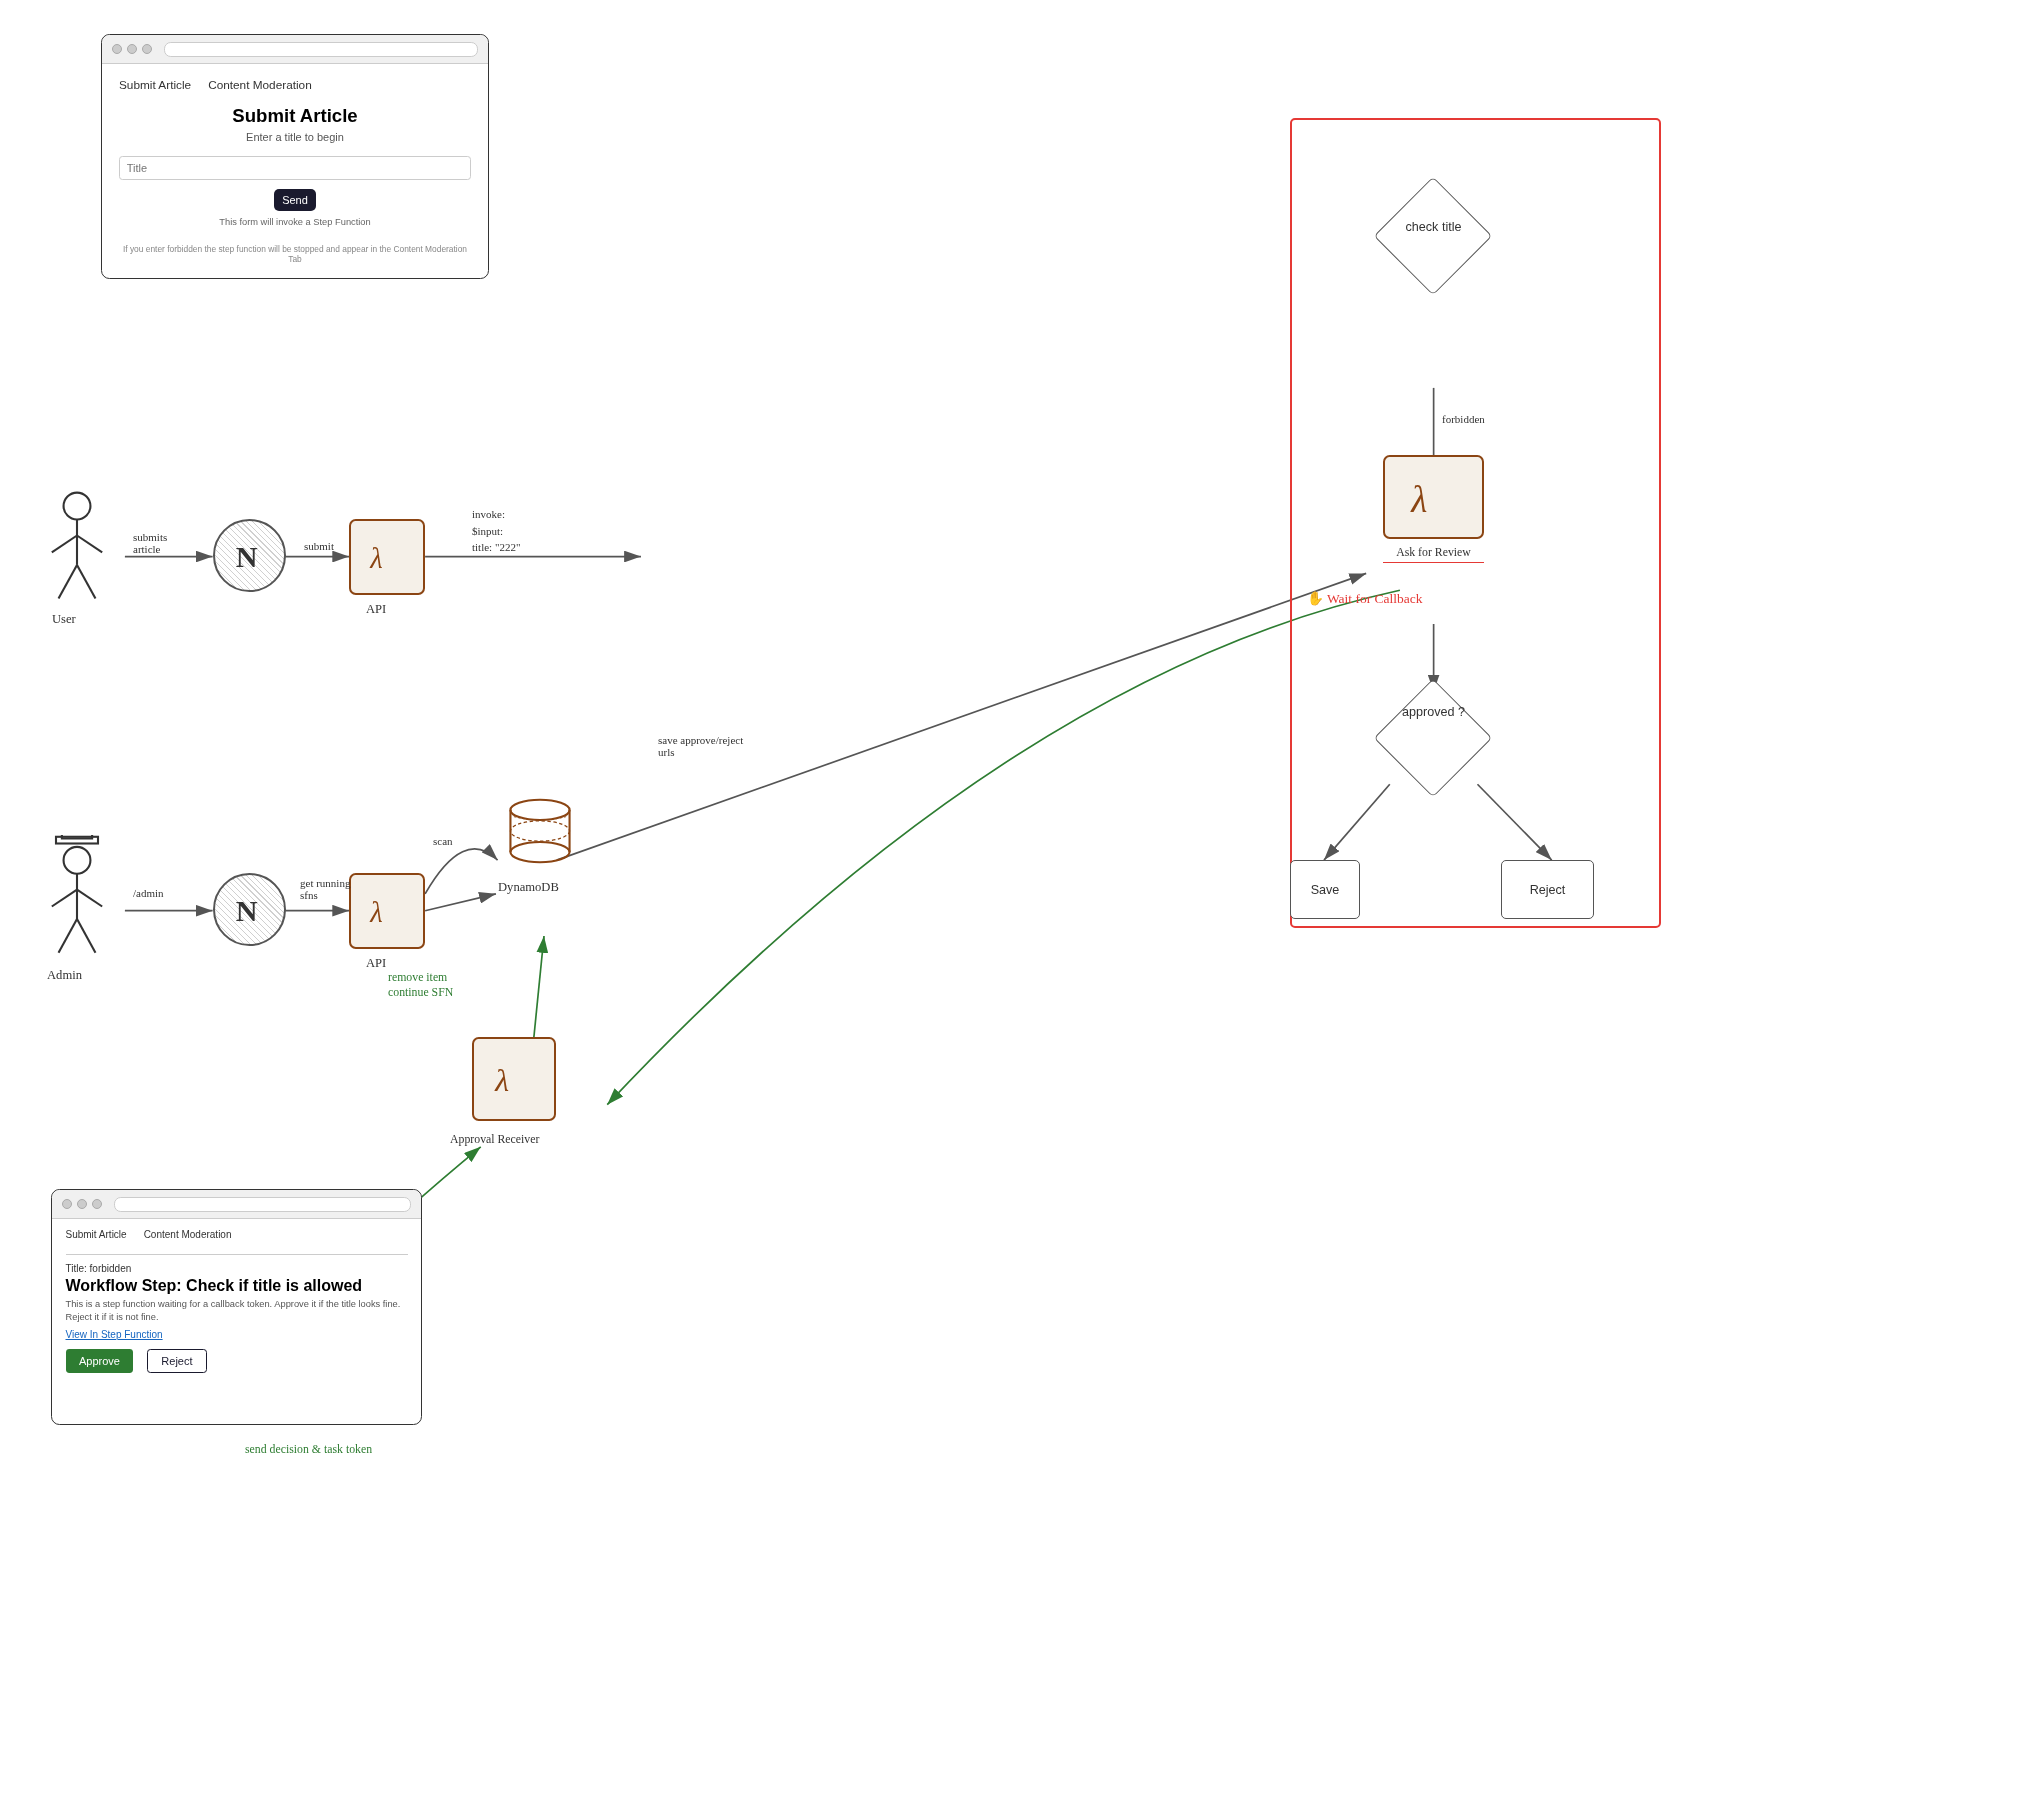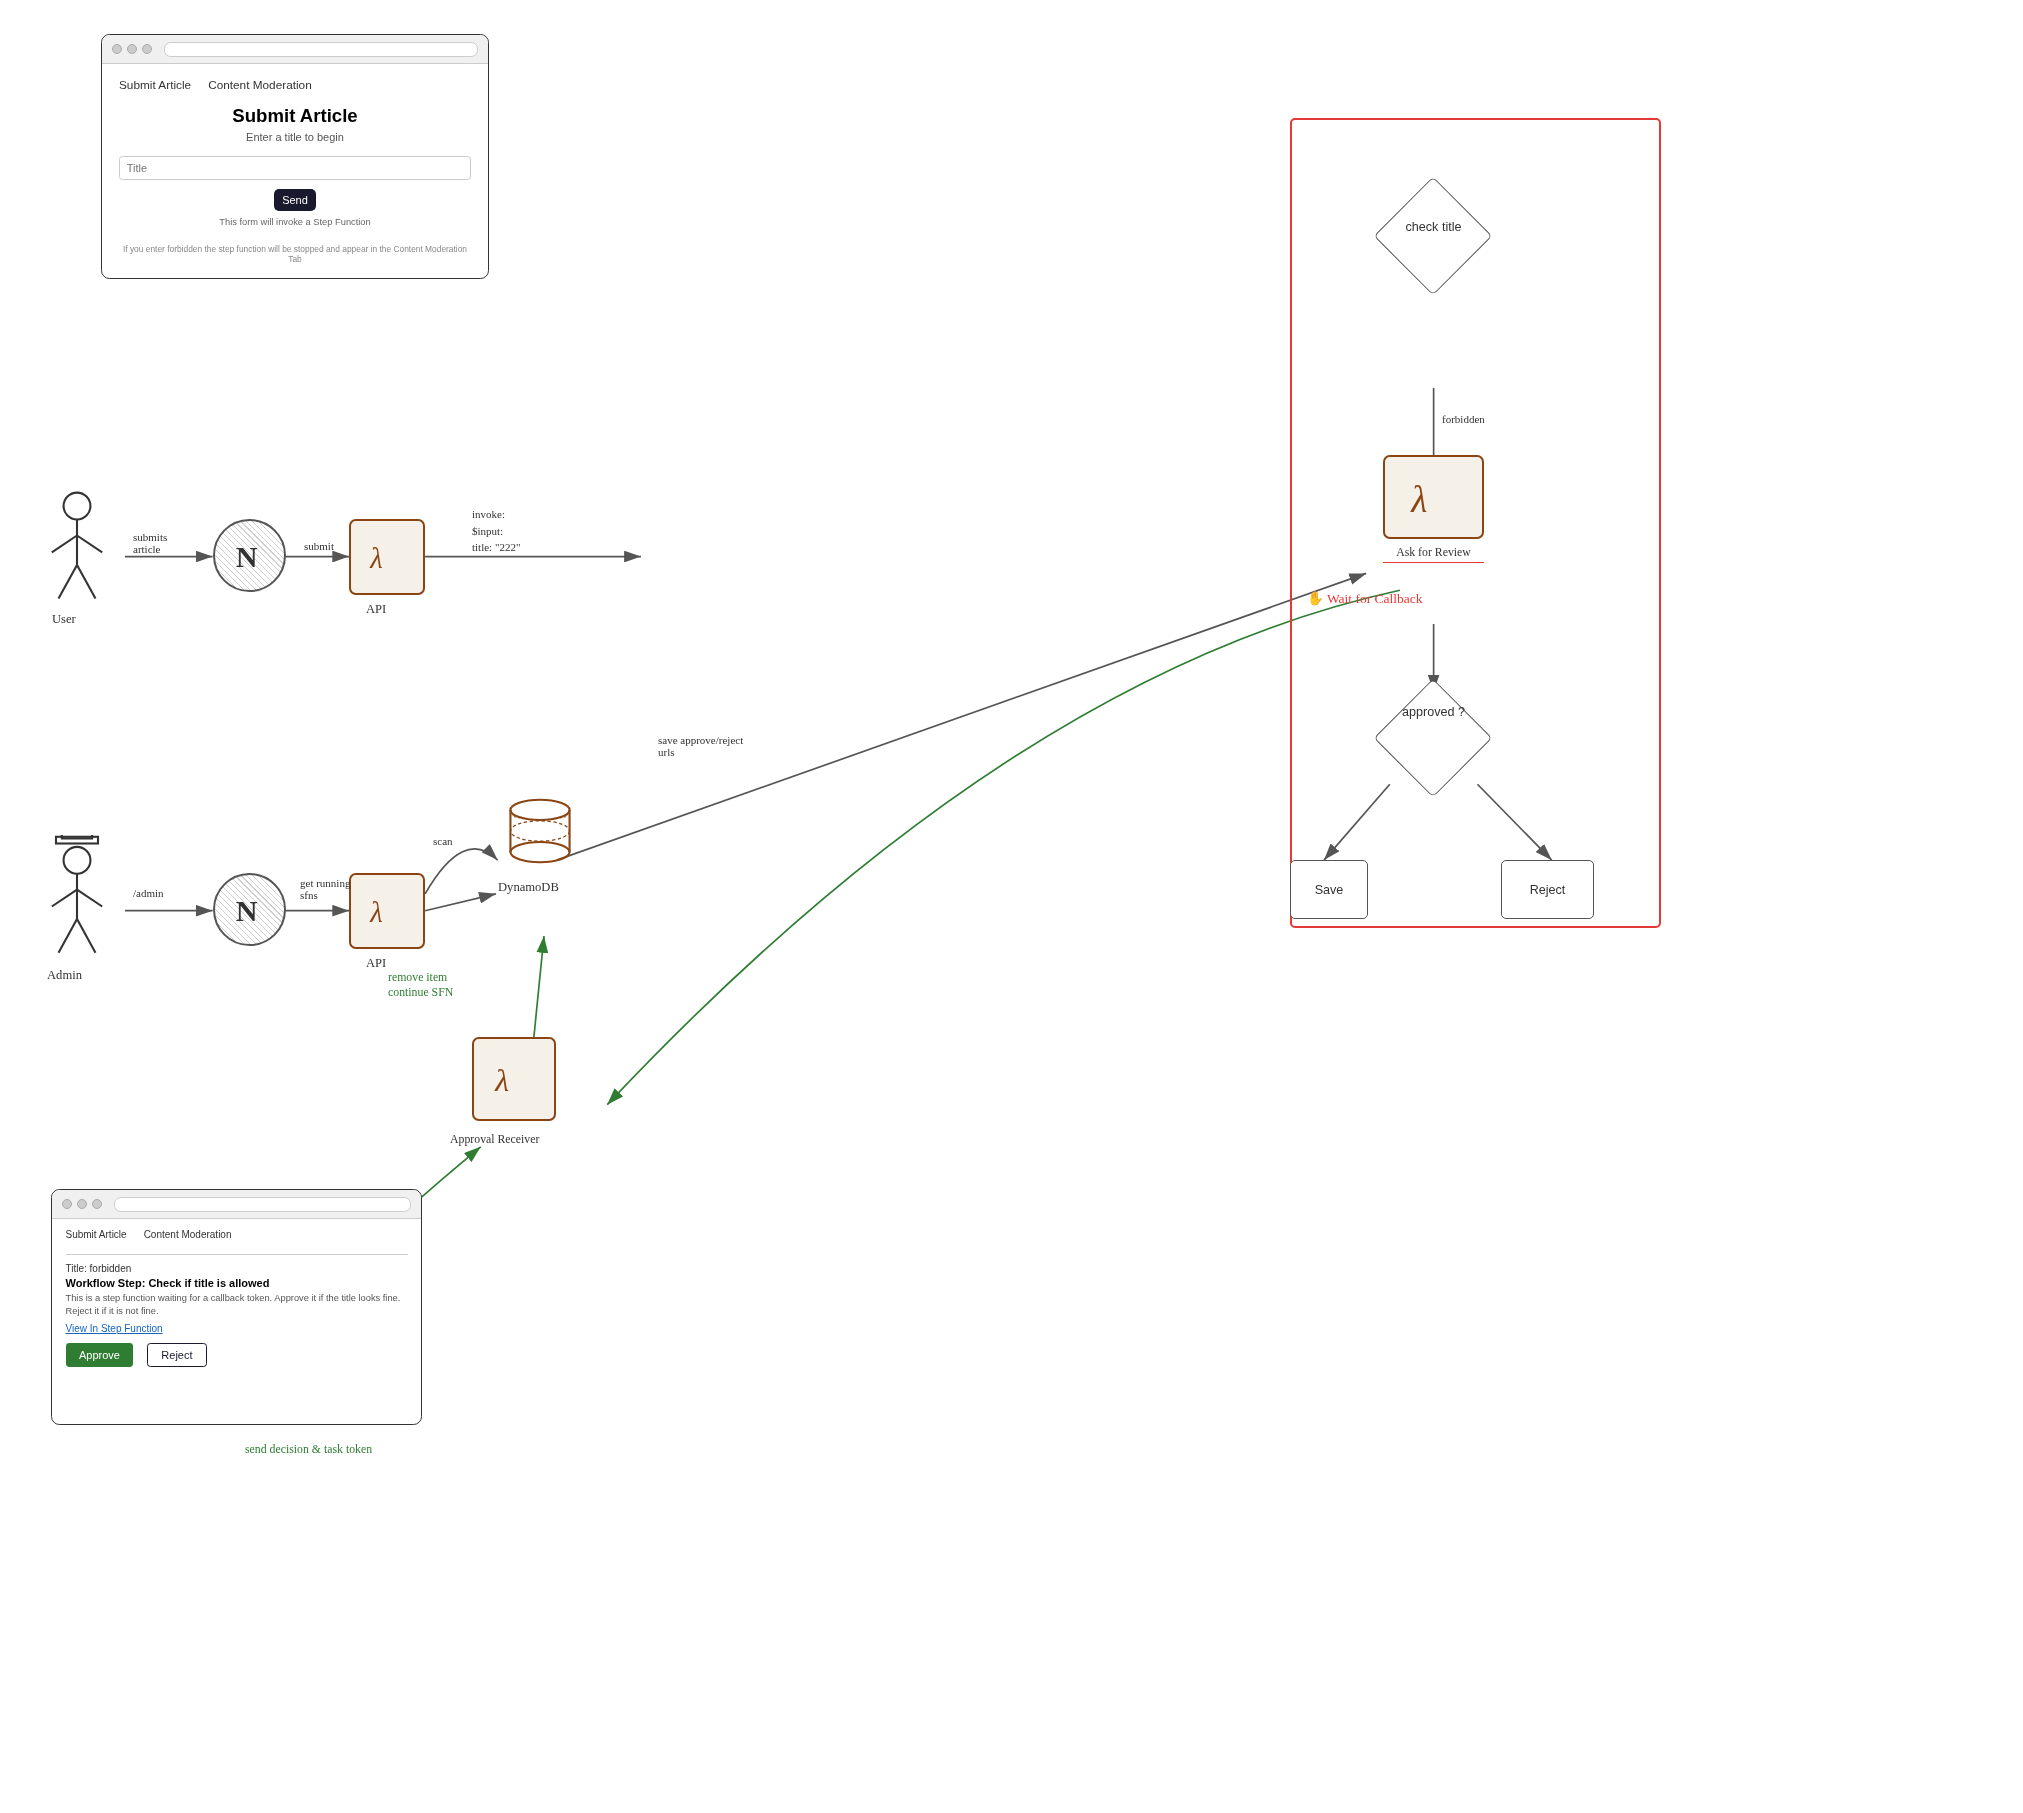--- a/index.html
+++ b/index.html
@@ -107,21 +107,21 @@
     .admin-form-content {
       padding: 10px 13.5px;
     }
     .admin-title-text {
       font-size: 10px;
       color: #333;
       font-family: Arial, sans-serif;
       margin-bottom: 2.5px;
     }
     .admin-workflow-step {
-      font-size: 11px;
+      font-size: 16px;
       font-weight: bold;
       color: #000;
       font-family: Arial, sans-serif;
       margin-bottom: 3.4px;
     }
     .admin-description {
       font-size: 9.3px;
       color: #555;
       font-family: Arial, sans-serif;
       margin-bottom: 5px;
@@ -435,21 +435,21 @@
 <div style="position:absolute;left:1383px;top:545px;width:101px;text-align:center;font-size:11.8px;font-family:'Comic Sans MS',cursive;color:#333;border-bottom:1.7px solid #e53935;padding-bottom:1.7px;">Ask for Review</div>
 
 <div class="wait-label" style="left:1307px;top:590px;">✋ Wait for Callback</div>
 
 <div style="position:absolute;left:1383px;top:688px;width:101px;height:101px;">
   <div class="diamond" style="left:8.4px;top:8.4px;width:84px;height:84px;"></div>
   <div class="diamond-label" style="left:0px;top:17px;width:101px;">approved
 ?</div>
 </div>
 
-<div class="rect-box" style="left:1290px;top:860px;width:78px;height:59px;">Save</div>
+<div class="rect-box" style="left:1290px;top:860px;width:70px;height:59px;">Save</div>
 
 <div class="rect-box" style="left:1501px;top:860px;width:93px;height:59px;">Reject</div>
 
 <div class="arrow-label" style="left:133px;top:531px;white-space:pre-line;">submits
 article</div>
 <div class="arrow-label" style="left:304px;top:540px;">submit</div>
 <div class="arrow-label" style="left:472px;top:506px;white-space:pre-line;line-height:1.5;">invoke:
 $input:
 title: "222"</div>
 

